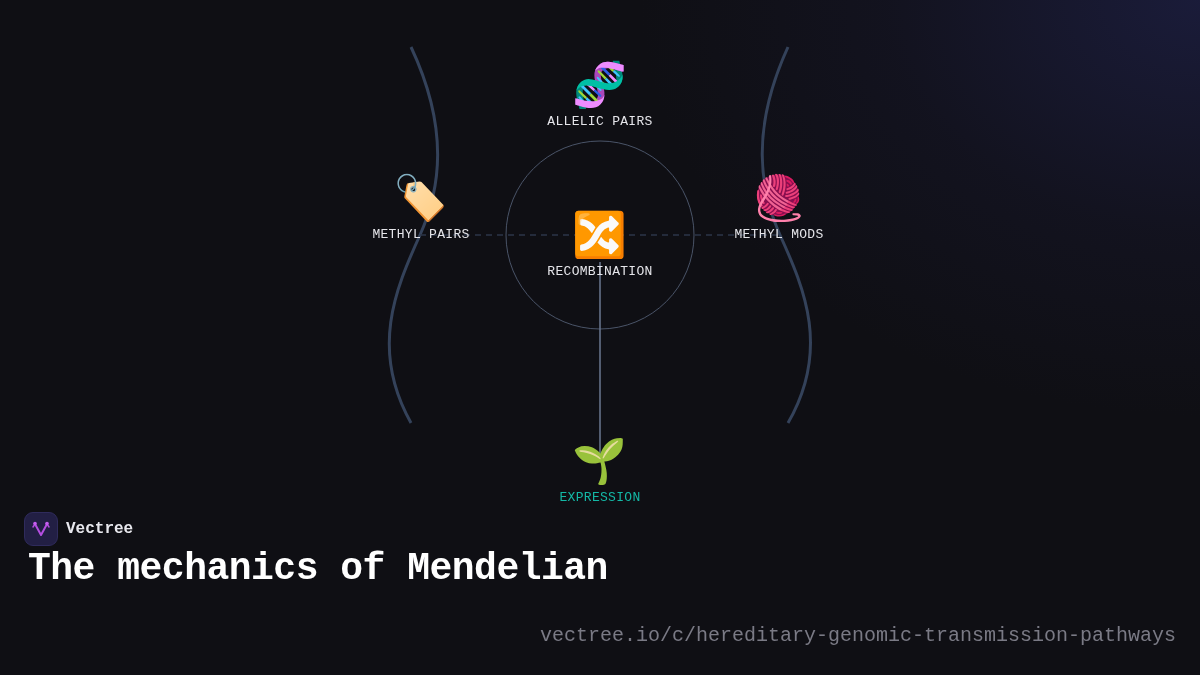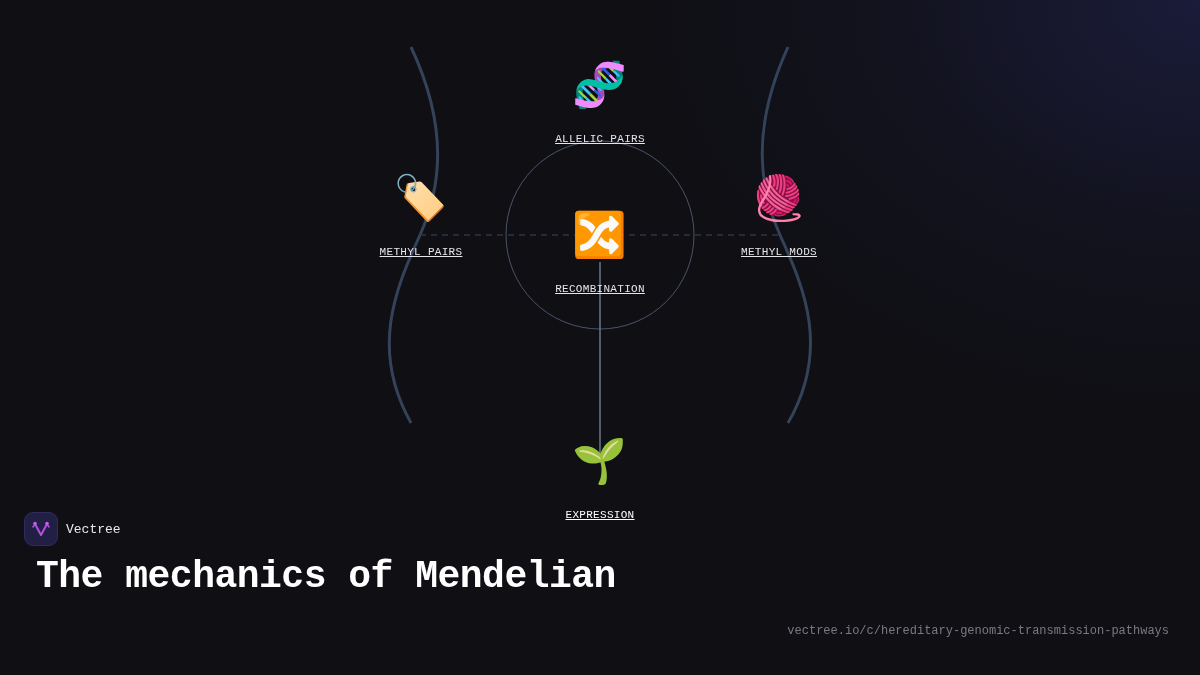--- a/index.html
+++ b/index.html
@@ -13,38 +13,38 @@
       background: radial-gradient(ellipse 700px 520px at 1200px 0px, rgba(30,32,70,0.75) 0%, rgba(25,25,50,0.35) 45%, rgba(15,15,20,0) 80%);
       pointer-events: none;
     }
     svg.diagram { position: absolute; left: 0; top: 0; }
     .node {
       position: absolute; transform: translateX(-50%);
       display: flex; flex-direction: column; align-items: center;
     }
     .node .emoji { font-size: 44px; line-height: 50px; height: 50px; }
     .node .label {
-      margin-top: 20px; font-size: 11px; color: #e5e5ea; letter-spacing: 0.3px; white-space: nowrap; text-decoration: underline;
+      margin-top: 1px; font-size: 13px; color: #e5e5ea; letter-spacing: 0.3px; white-space: nowrap;
     }
-    .node .label.dim { color: #ffffff; }
+    .node .label.dim { color: #14b8a6; }
     .brand {
       position: absolute; left: 24px; top: 512px; display: flex; align-items: center; gap: 8px;
     }
     .brand-logo {
       width: 32px; height: 32px; border-radius: 9px; background: #221f44;
       border: 1px solid #2f2b5c; display: flex; align-items: center; justify-content: center;
     }
-    .brand-name { font-size: 13px; font-weight: normal; color: #e8e8ee; }
+    .brand-name { font-size: 16px; font-weight: bold; color: #e8e8ee; }
     .title {
-      position: absolute; left: 24px; top: 549px; margin: 12px;
+      position: absolute; left: 24px; top: 549px; margin: 4px;
       font-size: 38px; line-height: 32.5px; font-weight: bold; color: #ffffff; letter-spacing: -0.5px;
     }
     .title span { display: block; }
     .url {
-      position: absolute; right: 31px; top: 624px; font-size: 12px; color: #7a7a85; margin-left: 20px;
+      position: absolute; right: 24px; top: 624px; font-size: 20px; color: #7a7a85; margin-left: 20px;
     }
   </style>
 </head>
 <body>
 
 <div class="bg-glow"></div>
 
 <svg class="diagram" width="1200" height="675">
   <path d="M411 47 C 450 130, 440 190, 420 235 C 395 290, 370 350, 411 423" fill="none" stroke="#34425a" stroke-width="3"></path>
   <path d="M788 47 C 750 130, 760 190, 780 235 C 805 290, 830 350, 788 423" fill="none" stroke="#34425a" stroke-width="3"></path>

